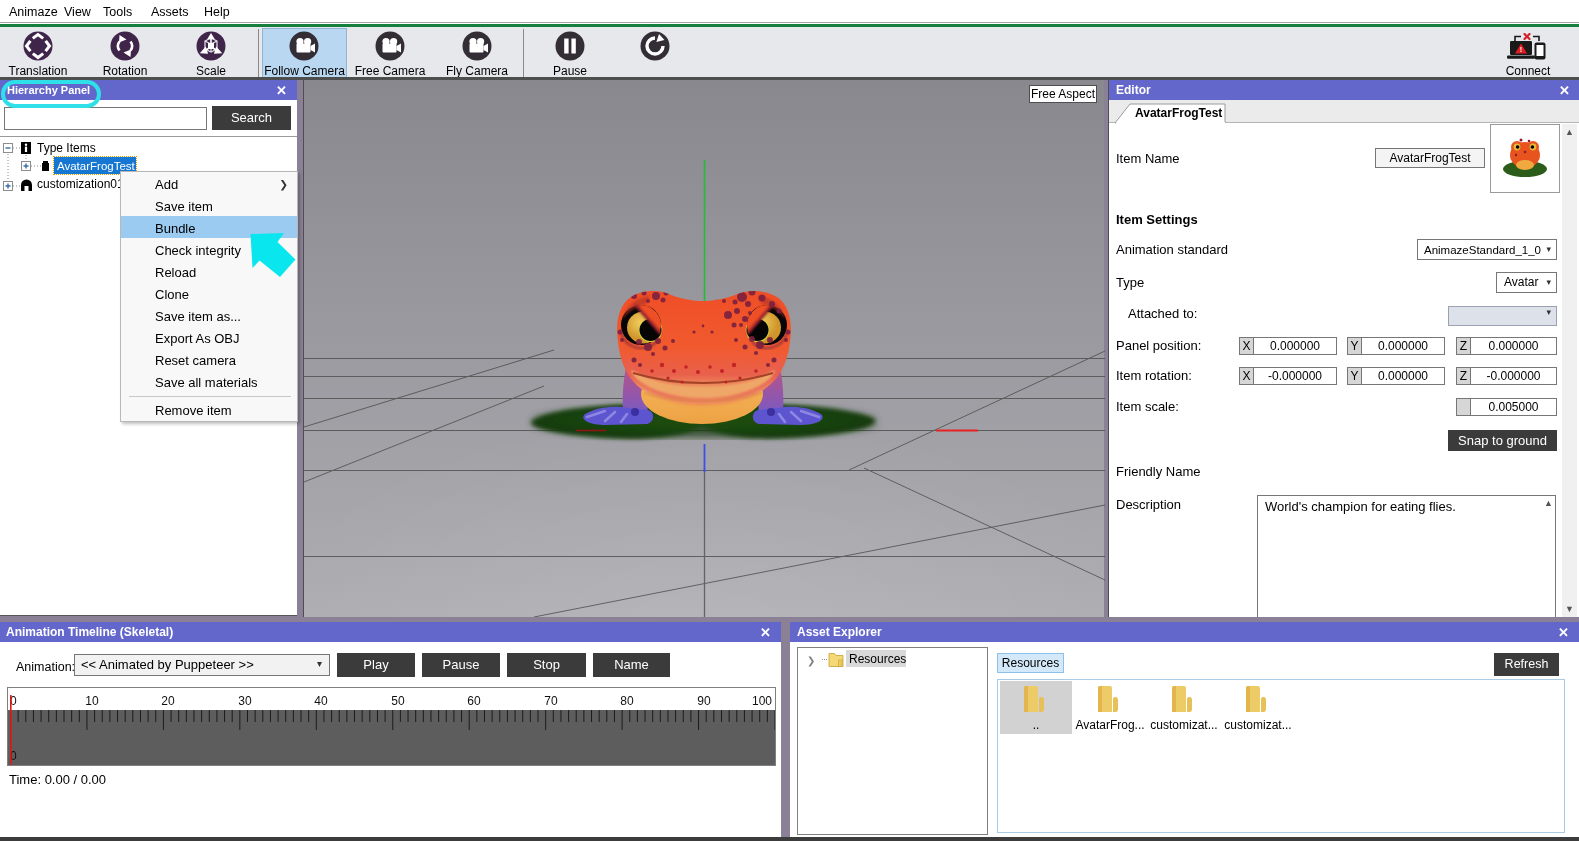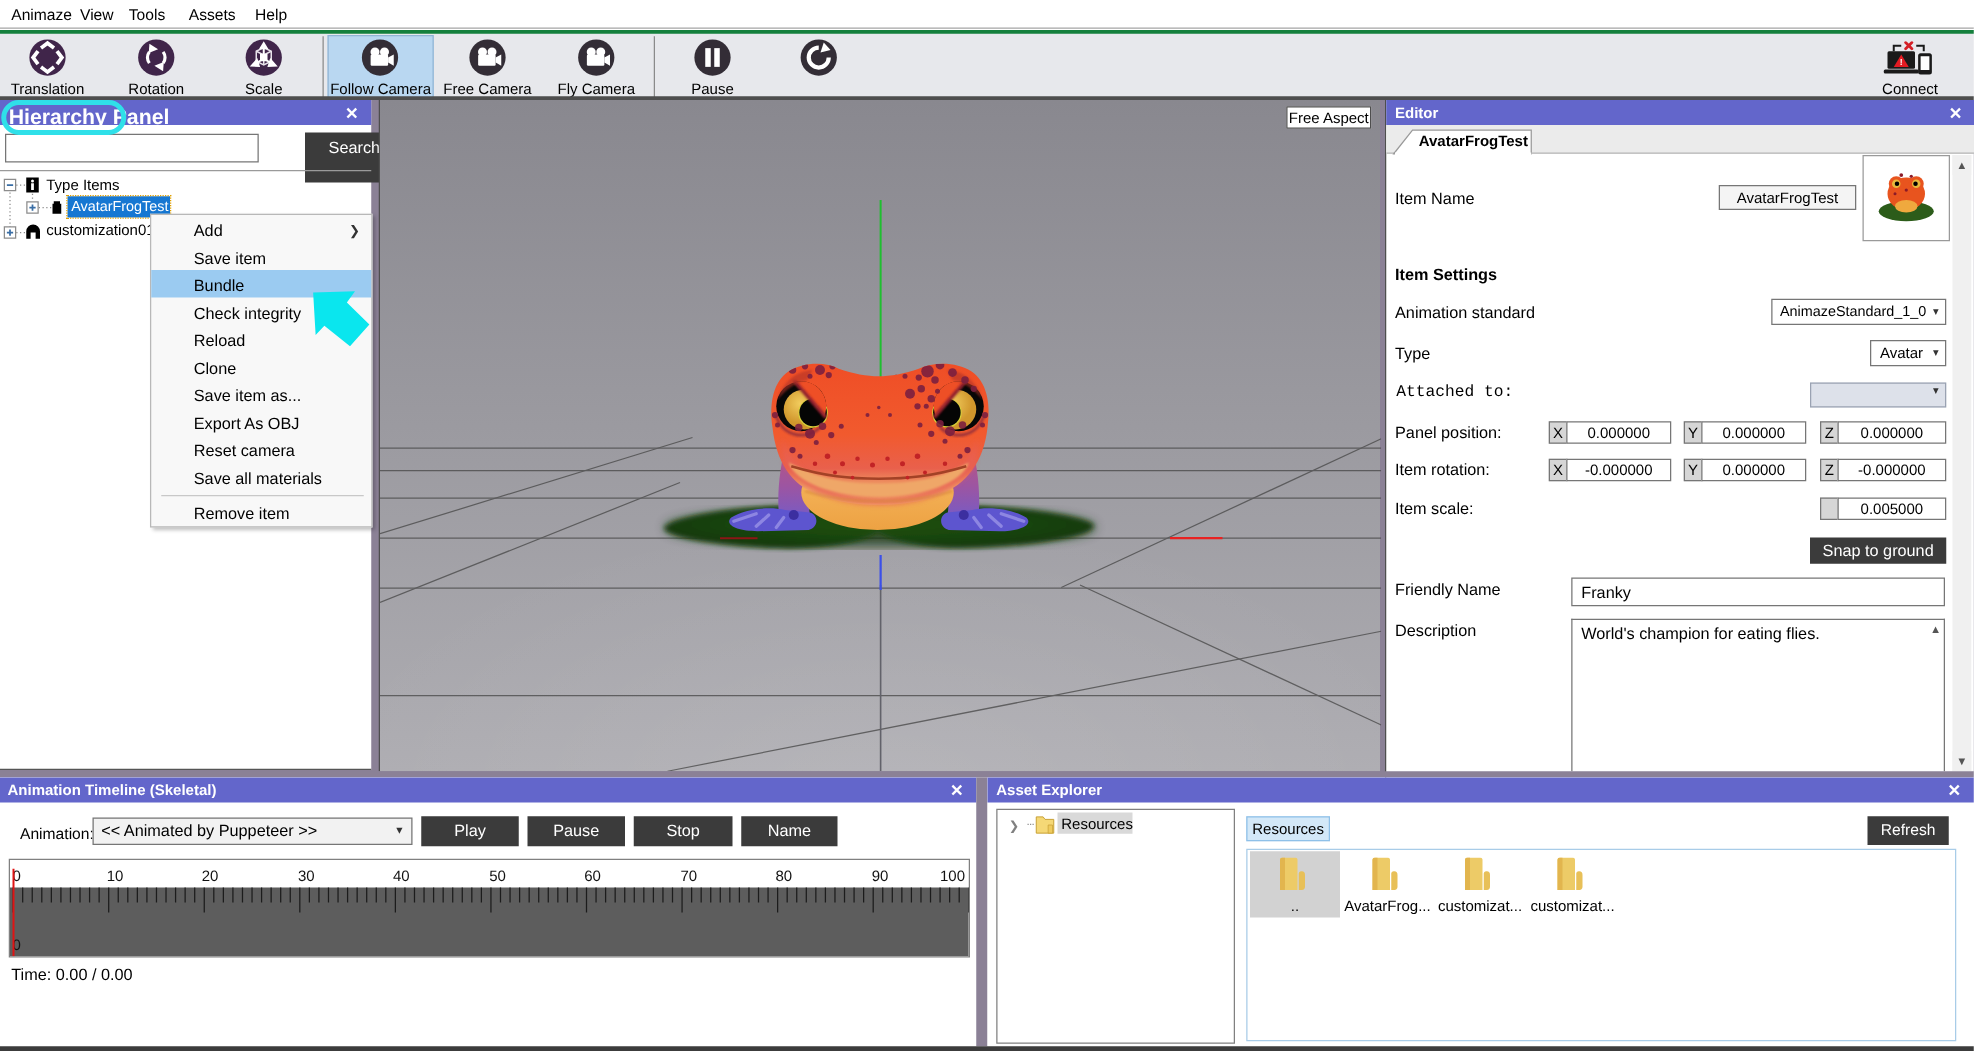--- a/index.html
+++ b/index.html
@@ -135,25 +135,25 @@
     </g>
   </svg>
   <div class="abs" style="left:1490px;top:37px;width:76px;text-align:center;font-size:12px;">Connect</div>
 </div>
 <div class="abs" style="left:0;top:77px;width:1579px;height:3px;background:#4e4e4e;"></div>
 
 <div class="abs" style="left:0;top:80px;width:1579px;height:541px;background:#8b8196;"></div>
 
 <div class="abs" style="left:0;top:80px;width:297px;height:536px;background:#fff;border-bottom:1px solid #555;">
   <div class="hdr abs" style="left:0;top:0;width:297px;height:20px;">
-    <span style="position:absolute;left:7px;top:4px;font-size:17px;">Hierarchy Panel</span>
+    <span style="position:absolute;left:7px;top:4px;font-size:11px;">Hierarchy Panel</span>
     <span class="x" style="top:3px;">✕</span>
   </div>
   <div class="fld abs" style="left:4px;top:27px;width:203px;height:23px;"></div>
-  <div class="darkbtn abs" style="left:212px;top:26px;width:79px;height:40px;line-height:24px;margin-left:32px;">Search</div>
+  <div class="darkbtn abs" style="left:212px;top:26px;width:79px;height:24px;line-height:24px;">Search</div>
   <div class="abs" style="left:0;top:56px;width:297px;height:1px;background:#9a9a9a;"></div>
   <div id="tree">
     <svg class="abs" style="left:0;top:58px;" width="297px" height="140" viewBox="0 0 297 140">
 
       <g stroke="#8c8c8c" stroke-width="1" stroke-dasharray="1,2" fill="none">
         <path d="M8,16 L8,47"></path>
           <path d="M13,10 L20,10"></path>
         <path d="M26,17 L26,23"></path>
           <path d="M31,28 L41,28"></path>
           <path d="M13,48 L20,48"></path>
@@ -419,21 +419,21 @@
     <div class="abs" style="left:7px;top:162px;">Animation standard</div>
     <div class="abs fld" style="left:308px;top:159px;width:140px;height:21px;font-size:12px;line-height:19px;">
       <span style="position:absolute;left:6px;top:1px;font-size:11.5px;">AnimazeStandard_1_0</span>
       <span style="position:absolute;right:5px;top:0px;font-size:9px;color:#333;">▾</span>
       </div>
     <div class="abs" style="left:7px;top:195px;">Type</div>
     <div class="abs fld" style="left:387px;top:192px;width:61px;height:21px;font-size:12px;line-height:19px;">
       <span style="position:absolute;left:7px;">Avatar</span>
       <span style="position:absolute;right:5px;top:0px;font-size:9px;color:#333;">▾</span>
       </div>
-    <div class="abs" style="left:8px;top:226px;font-family:Liberation Mono, monospace;">Attached to:</div>
+    <div class="abs" style="left:19px;top:226px;">Attached to:</div>
     <div class="abs fld" style="left:339px;top:226px;width:109px;height:20px;background:#dde1ea;border-color:#9aa2b2;">
       <span style="position:absolute;right:5px;top:0px;font-size:9px;color:#333;">▾</span>
       </div>
 
     <div class="abs" style="left:7px;top:258px;">Panel position:</div>
     <div class="abs fld" style="left:130px;top:257px;width:15px;height:18px;background:#d6d6d6;text-align:center;font-size:12px;line-height:16px;">X</div>
     <div class="abs fld" style="left:144px;top:257px;width:84px;height:18px;text-align:center;font-size:12px;line-height:16px;">0.000000</div>
     <div class="abs fld" style="left:238px;top:257px;width:15px;height:18px;background:#d6d6d6;text-align:center;font-size:12px;line-height:16px;">Y</div>
     <div class="abs fld" style="left:252px;top:257px;width:84px;height:18px;text-align:center;font-size:12px;line-height:16px;">0.000000</div>
     <div class="abs fld" style="left:347px;top:257px;width:15px;height:18px;background:#d6d6d6;text-align:center;font-size:12px;line-height:16px;">Z</div>
@@ -447,23 +447,20 @@
     <div class="abs fld" style="left:347px;top:287px;width:15px;height:18px;background:#d6d6d6;text-align:center;font-size:12px;line-height:16px;">Z</div>
     <div class="abs fld" style="left:361px;top:287px;width:87px;height:18px;text-align:center;font-size:12px;line-height:16px;">-0.000000</div>
 
     <div class="abs" style="left:7px;top:319px;">Item scale:</div>
     <div class="abs fld" style="left:347px;top:318px;width:15px;height:18px;background:#d6d6d6;"></div>
     <div class="abs fld" style="left:361px;top:318px;width:87px;height:18px;text-align:center;font-size:12px;line-height:16px;">0.005000</div>
 
     <div class="darkbtn abs" style="left:339px;top:350px;width:109px;height:21px;line-height:21px;">Snap to ground</div>
 
     <div class="abs" style="left:7px;top:384px;">Friendly Name</div>
-    <div class="abs fld" style="left:148px;top:382px;width:299px;height:23px;font-size:13px;line-height:21px;">
-        <span style="position:absolute;left:7px;">Franky</span>
-      </div>
 
     <div class="abs" style="left:7px;top:417px;">Description</div>
     <div class="abs fld" style="left:148px;top:415px;width:299px;height:122px;border-bottom:none;">
       <span style="position:absolute;left:7px;top:3px;font-size:13px;">World's champion for eating flies.</span>
       <span style="position:absolute;right:2px;top:2px;color:#555;font-size:9px;">▲</span>
     </div>
   </div>
 </div>
 
 <div class="abs" style="left:0;top:617px;width:1579px;height:5px;background:#8b8196;"></div>

